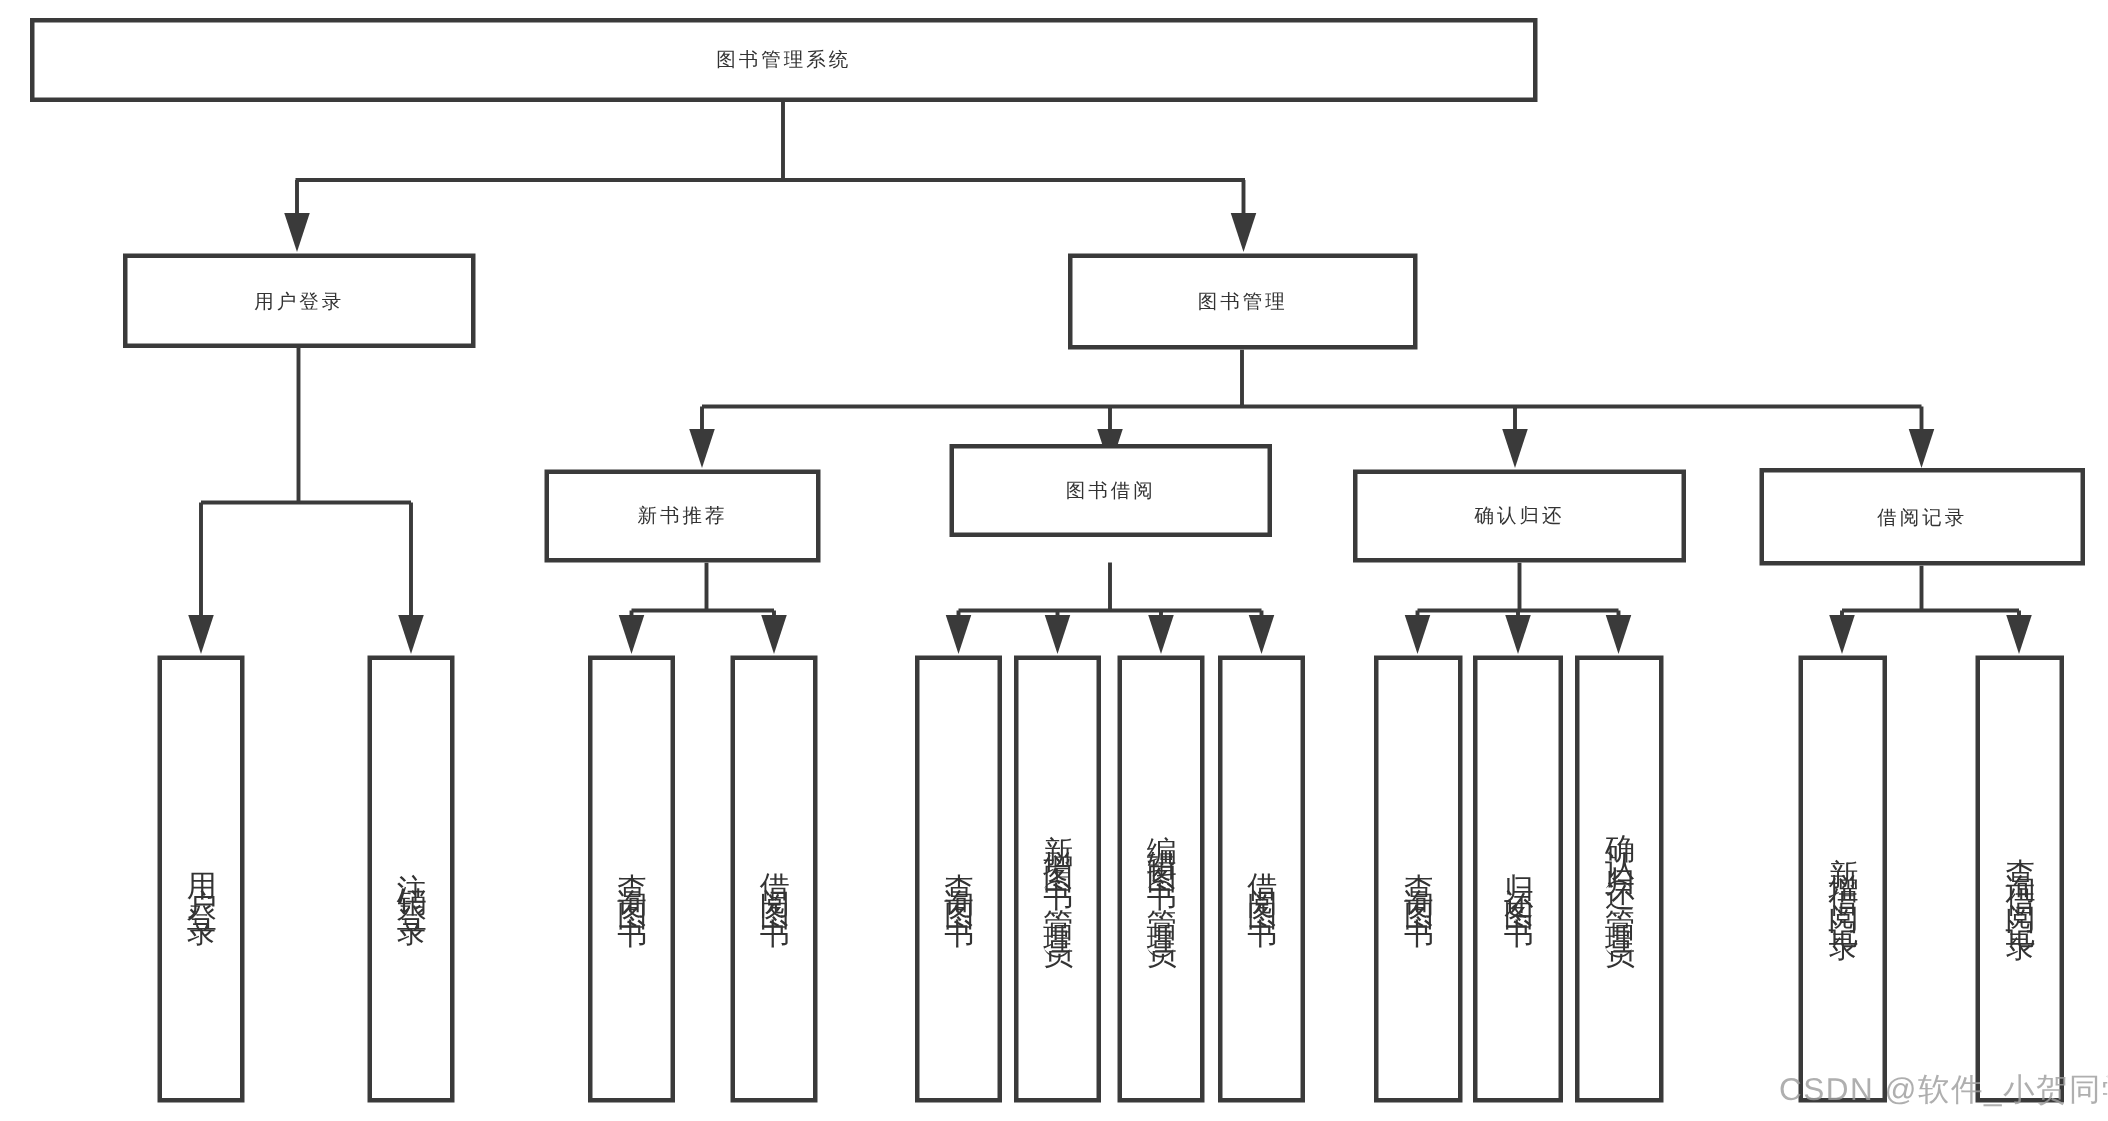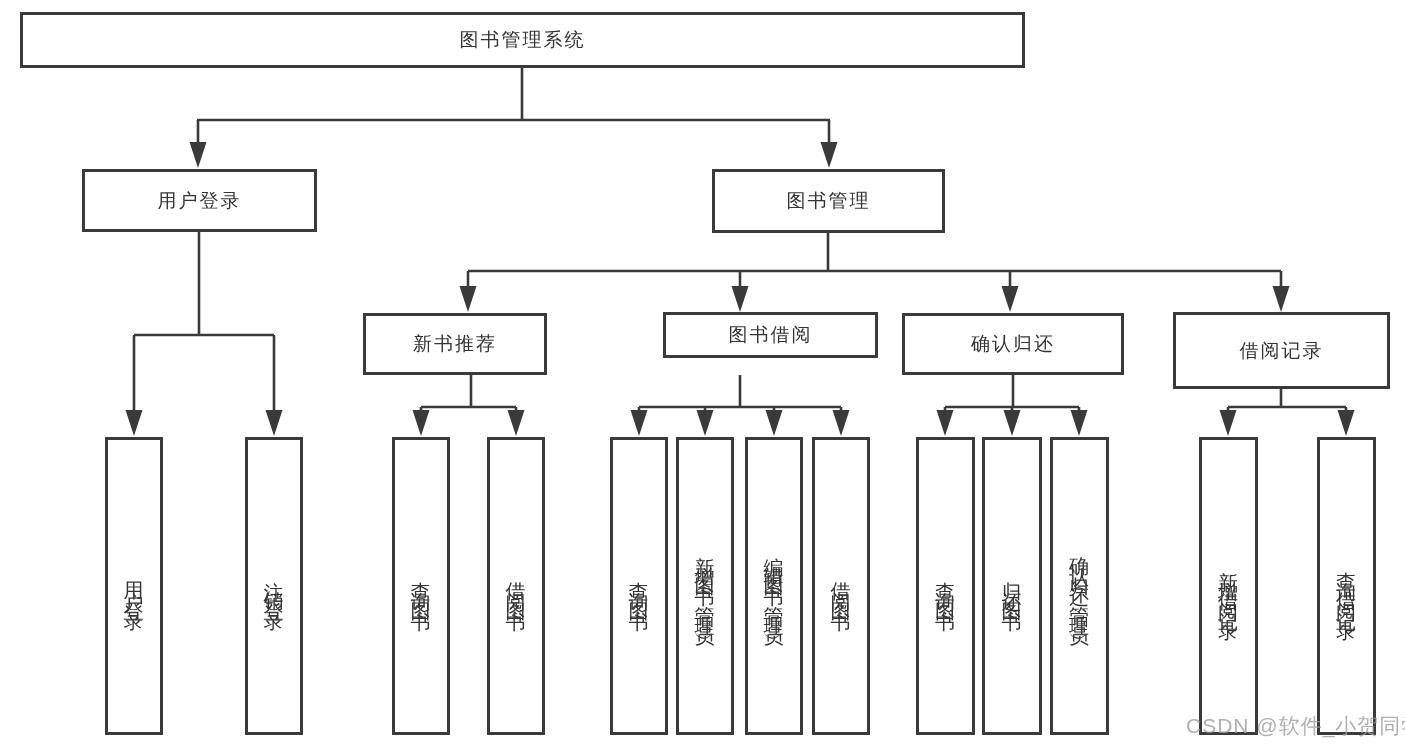--- a/index.html
+++ b/index.html
@@ -15,21 +15,21 @@
     position:absolute;
     box-sizing:border-box;
     border:3px solid #3a3a3a;
     background:#ffffff;
     color:#333333;
     display:flex;
     align-items:center;
     justify-content:center;
     z-index:2;
   }
-  .hbox{font-size:19px;letter-spacing:2px;font-family:Liberation Serif, serif;}
+  .hbox{font-size:13px;letter-spacing:2px;font-family:Liberation Serif, serif;}
   .vbox span{
     writing-mode:vertical-rl;
     text-orientation:mixed;
     font-size:20px;
     letter-spacing:10px;
     line-height:1;
   }
   .watermark{
     position:absolute;
     left:1186px;top:712px;
@@ -99,27 +99,27 @@
   <div class="node hbox" style="left:82px;top:169px;width:235px;height:63px;">
     <span>用户登录</span>
   </div>
   <div class="node hbox" style="left:712px;top:169px;width:233px;height:64px;text-align:center;">
     <span>图书管理</span>
   </div>
 
   <div class="node hbox" style="left:363px;top:313px;width:184px;height:62px;">
     <span>新书推荐</span>
   </div>
-  <div class="node hbox" style="left:633px;top:312px;width:215px;height:46px;margin-left:30px;">
+  <div class="node hbox" style="left:633px;top:296px;width:215px;height:62px;">
     <span>图书借阅</span>
   </div>
   <div class="node hbox" style="left:902px;top:313px;width:222px;height:62px;">
     <span>确认归还</span>
   </div>
-  <div class="node hbox" style="left:1173px;top:312px;width:217px;height:77px;">
+  <div class="node hbox" style="left:1173px;top:312px;width:217px;height:65px;">
     <span>借阅记录</span>
   </div>
 
   <div class="node vbox" style="left:105px;top:437px;width:58px;height:298px;">
     <span>用户登录</span>
   </div>
   <div class="node vbox" style="left:245px;top:437px;width:58px;height:298px;">
     <span>注销登录</span>
   </div>
 

